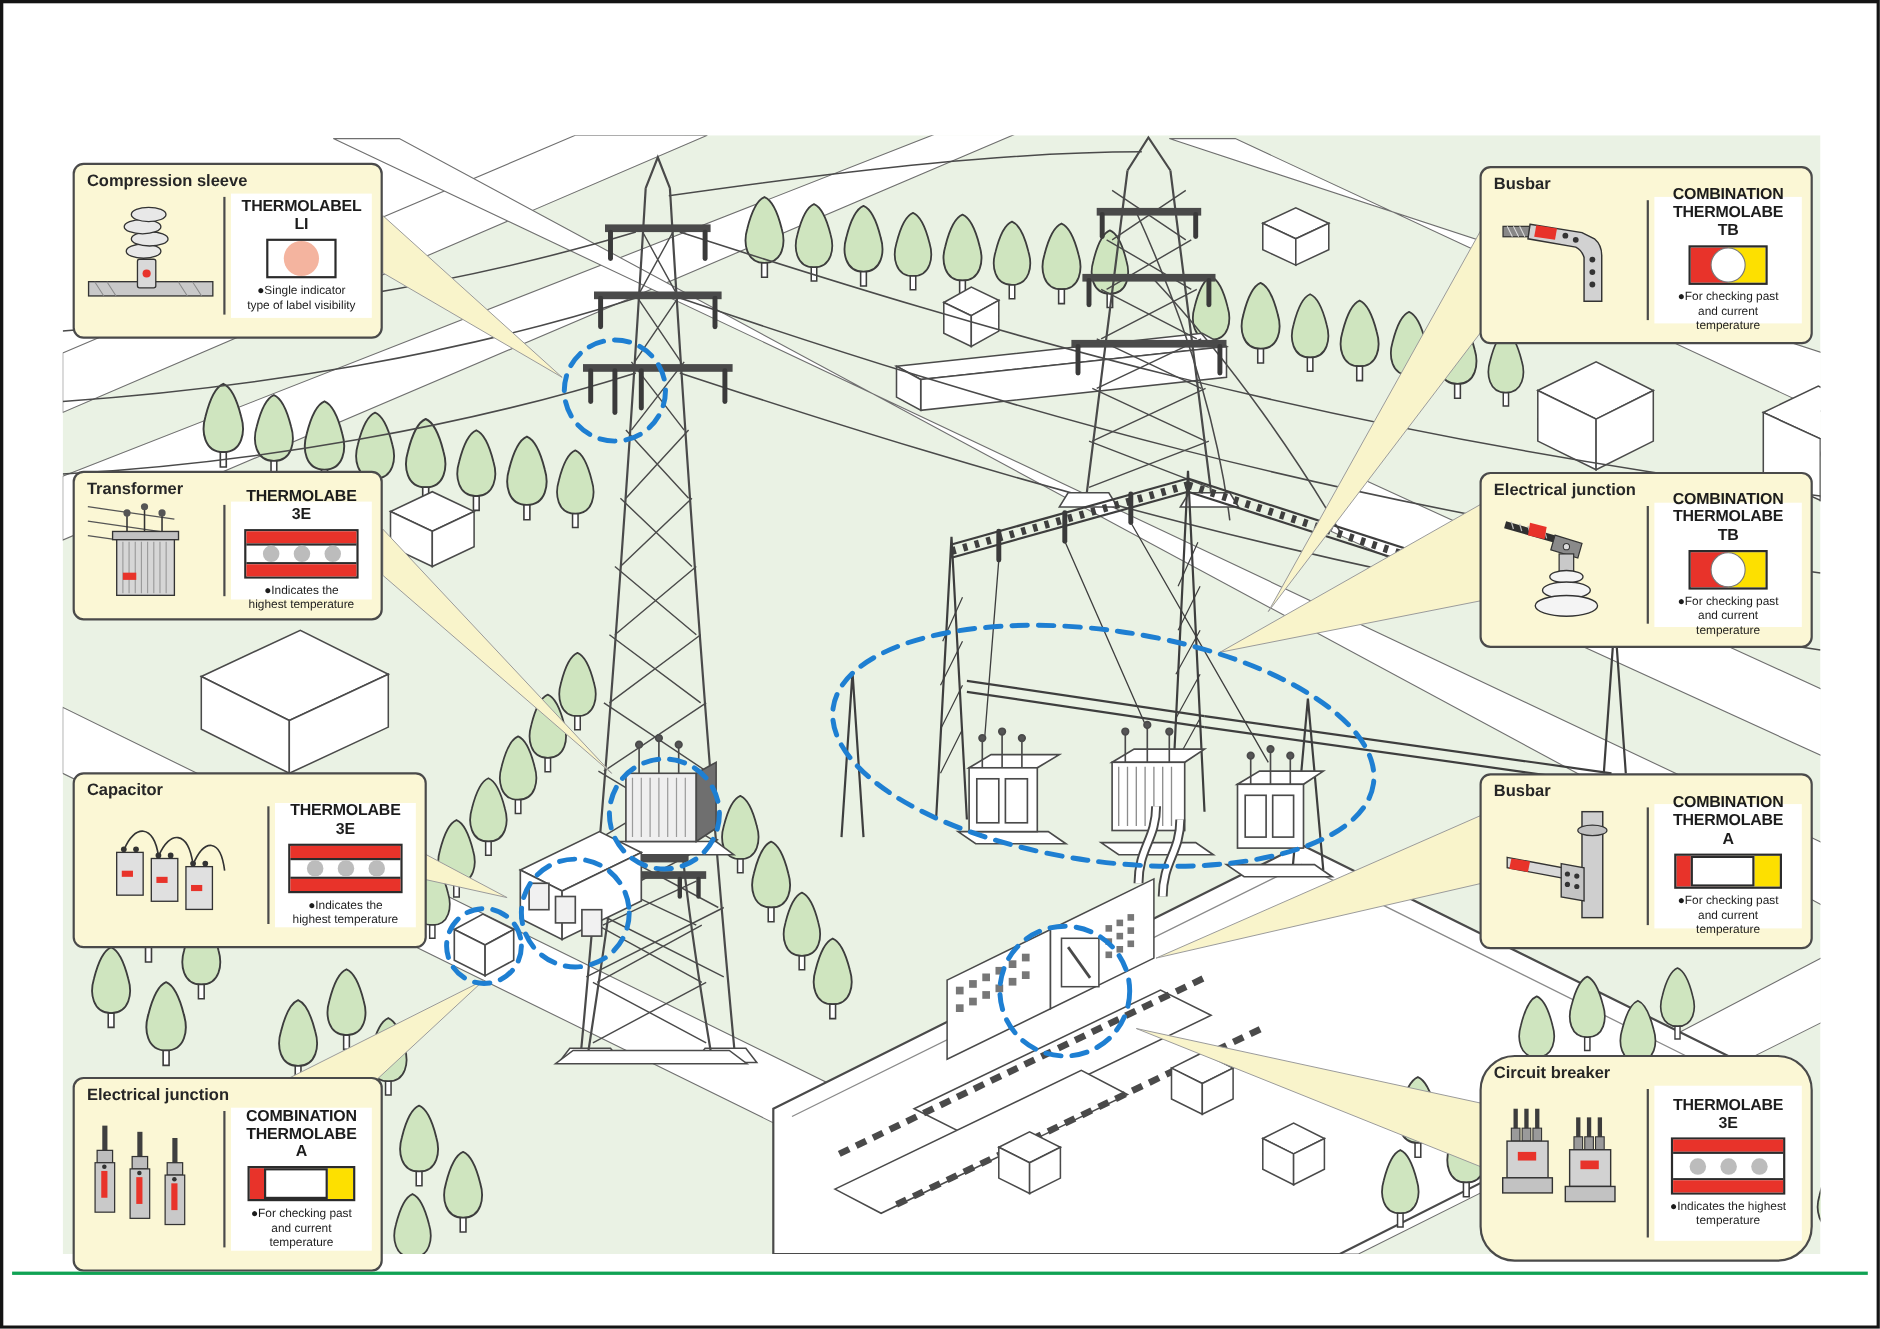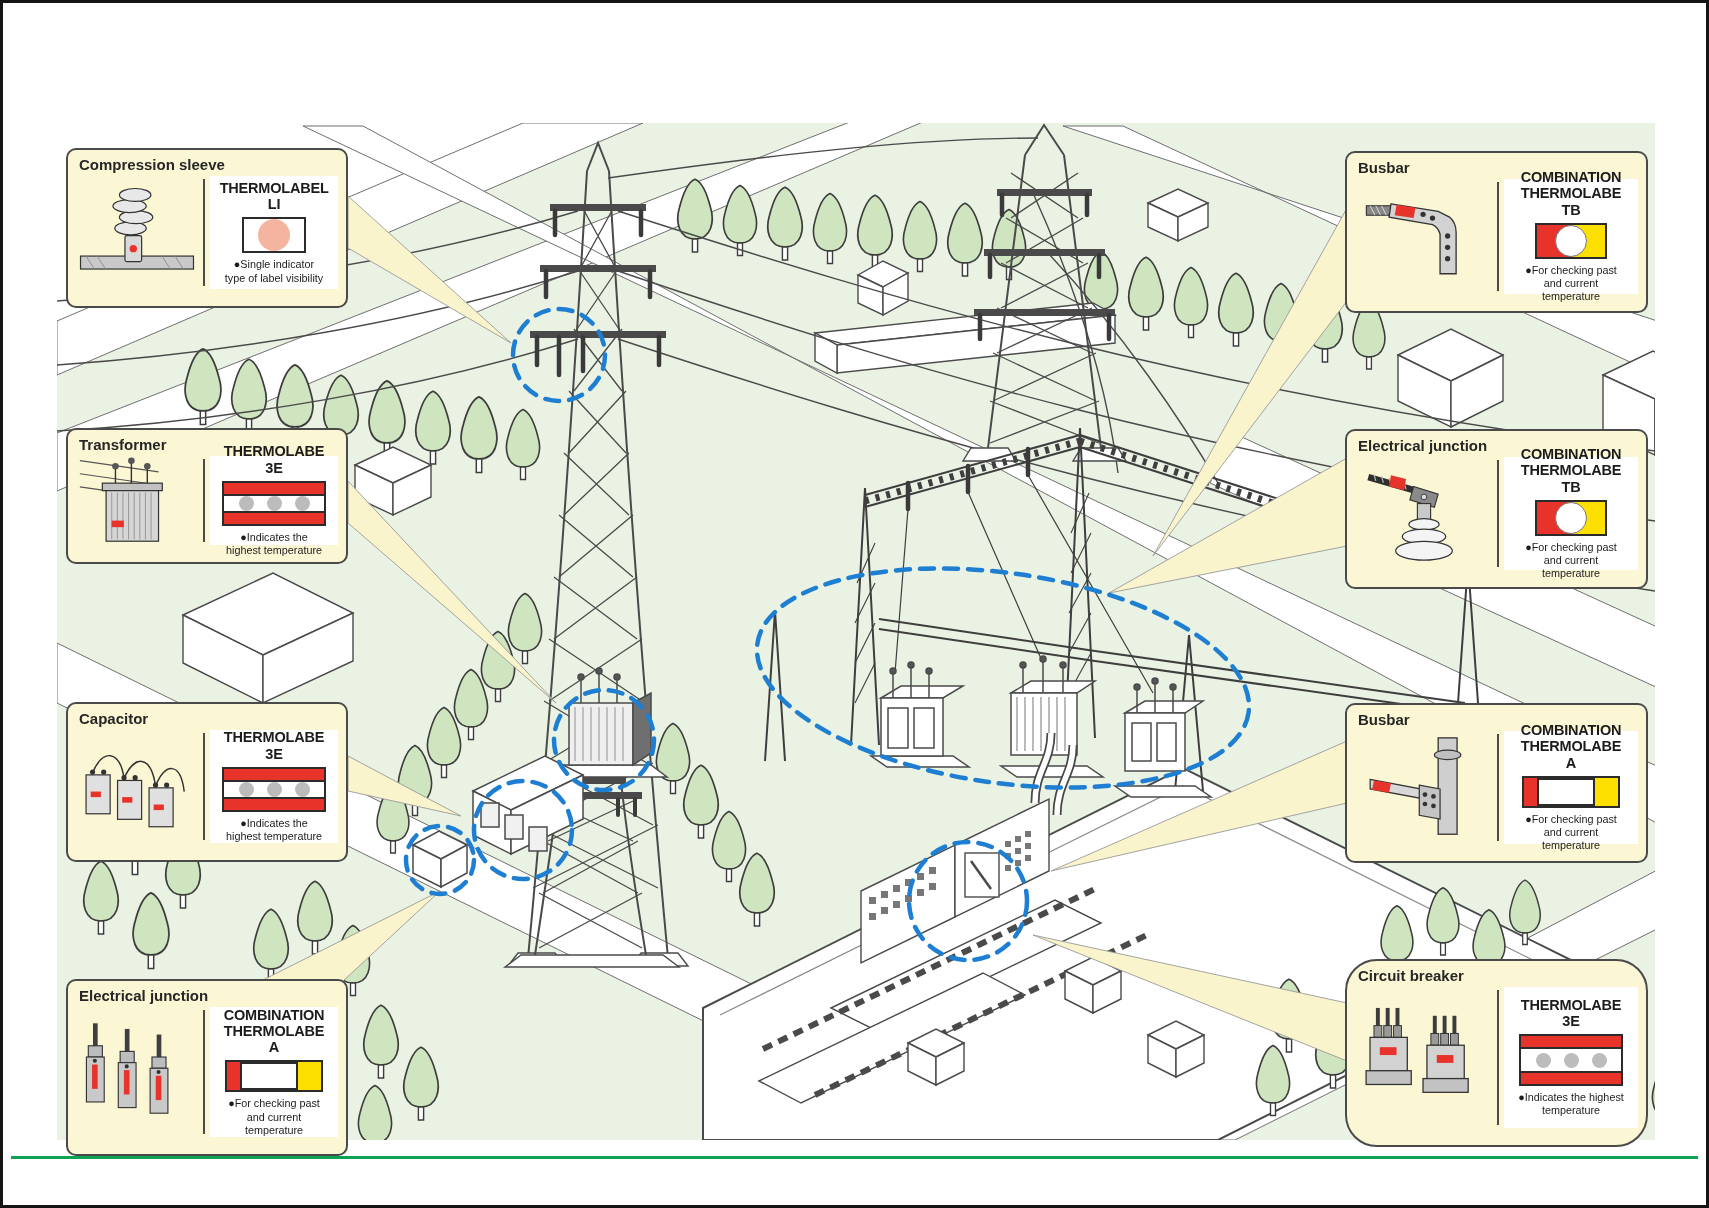--- a/index.html
+++ b/index.html
@@ -34,21 +34,21 @@
   .label-3e .mid i{width:15px;height:15px;border-radius:50%;background:#bcbcbc;}
   .label-tb{width:68px;height:68px;border:2px solid #2b2b2b;background:linear-gradient(90deg,#e8332a 0 50%,#fde000 50% 100%);
         display:flex;align-items:center;justify-content:center;}
   .tb-circle{width:30px;height:30px;background:#fff;border-radius:50%;border:1.5px solid #777;}
   .label-a{width:98px;height:52px;border:2px solid #2b2b2b;background:linear-gradient(90deg,#e8332a 0 52%,#fde000 52% 100%);
         display:flex;align-items:center;box-sizing:border-box;}
   .a-rect{width:54px;height:24px;background:#fff;border:2px solid #2b2b2b;margin-left:13px;}
 
   .c1{left:63px;top:145px;width:282px;height:160px;}
   .c2{left:63px;top:425px;width:282px;height:136px;}
-  .c3{left:63px;top:699px;width:282px;height:160px;}
+  .c3{left:63px;top:699px;width:322px;height:160px;}
   .c4{left:63px;top:976px;width:282px;height:177px;}
   .c5{left:1342px;top:148px;width:303px;height:162px;}
   .c6{left:1342px;top:426px;width:303px;height:160px;}
   .c7{left:1342px;top:700px;width:303px;height:160px;}
   .c8{left:1342px;top:956px;width:303px;height:188px;border-radius:32px;}
 </style>
 </head>
 <body>
 
 <div class="page">

